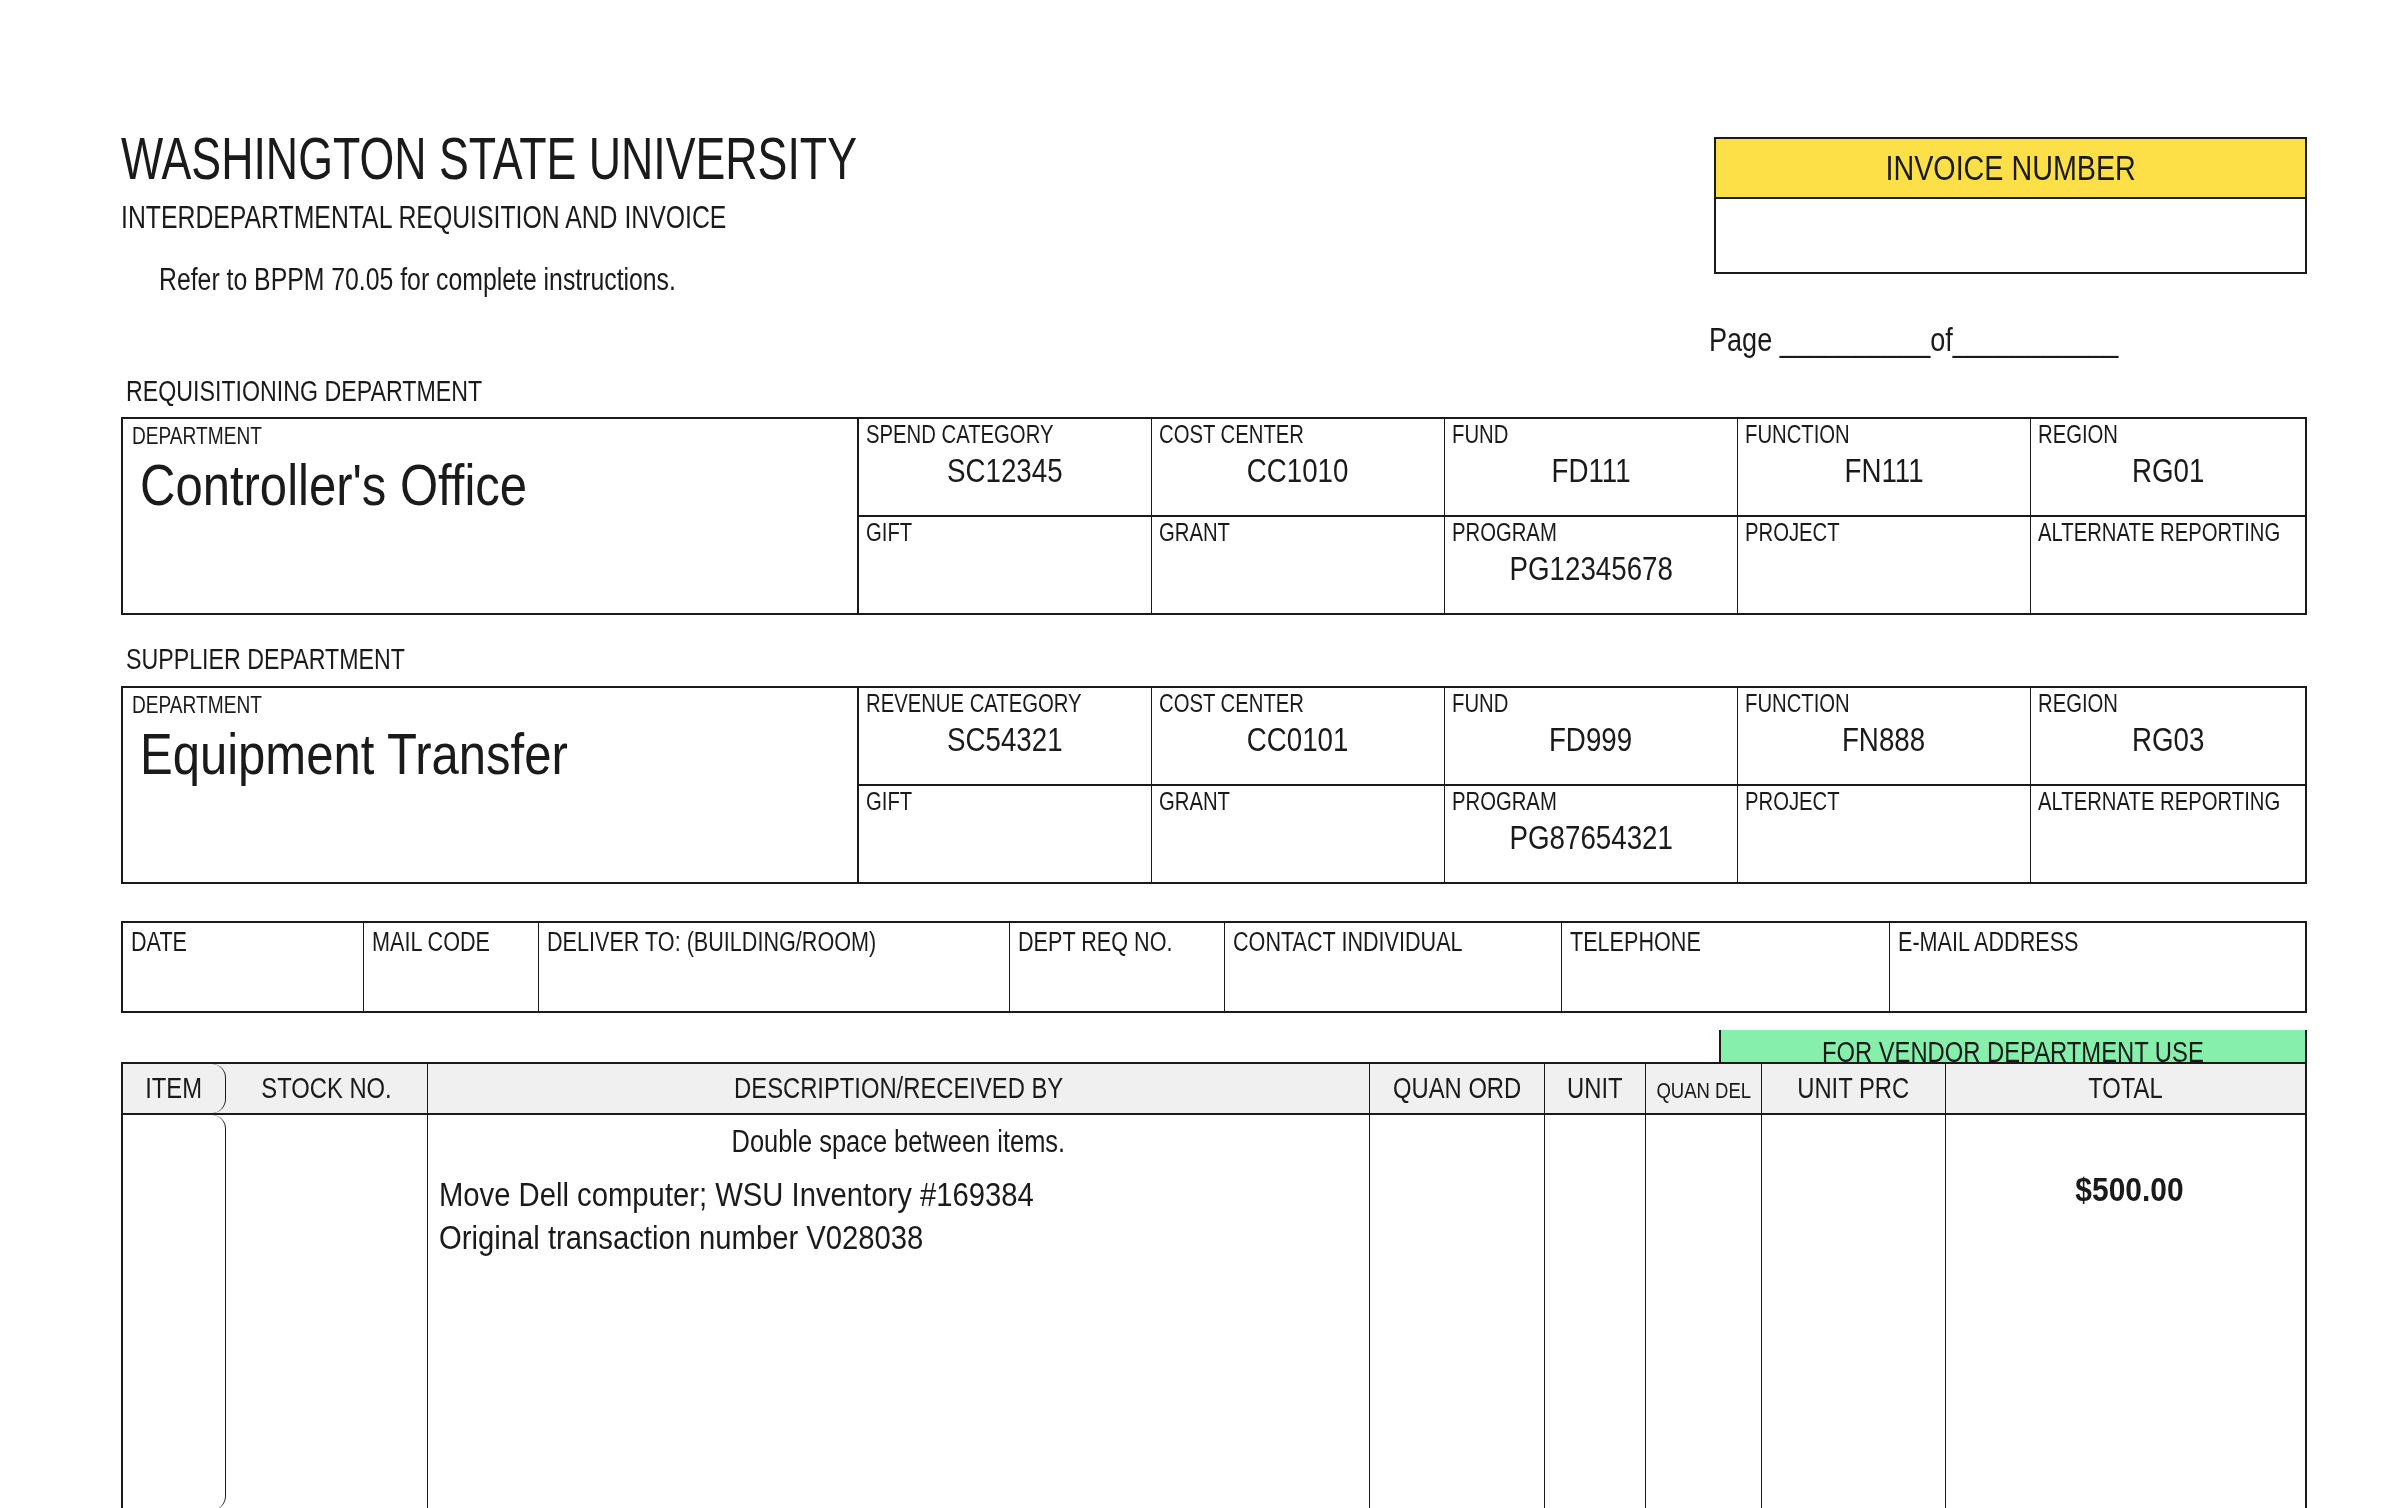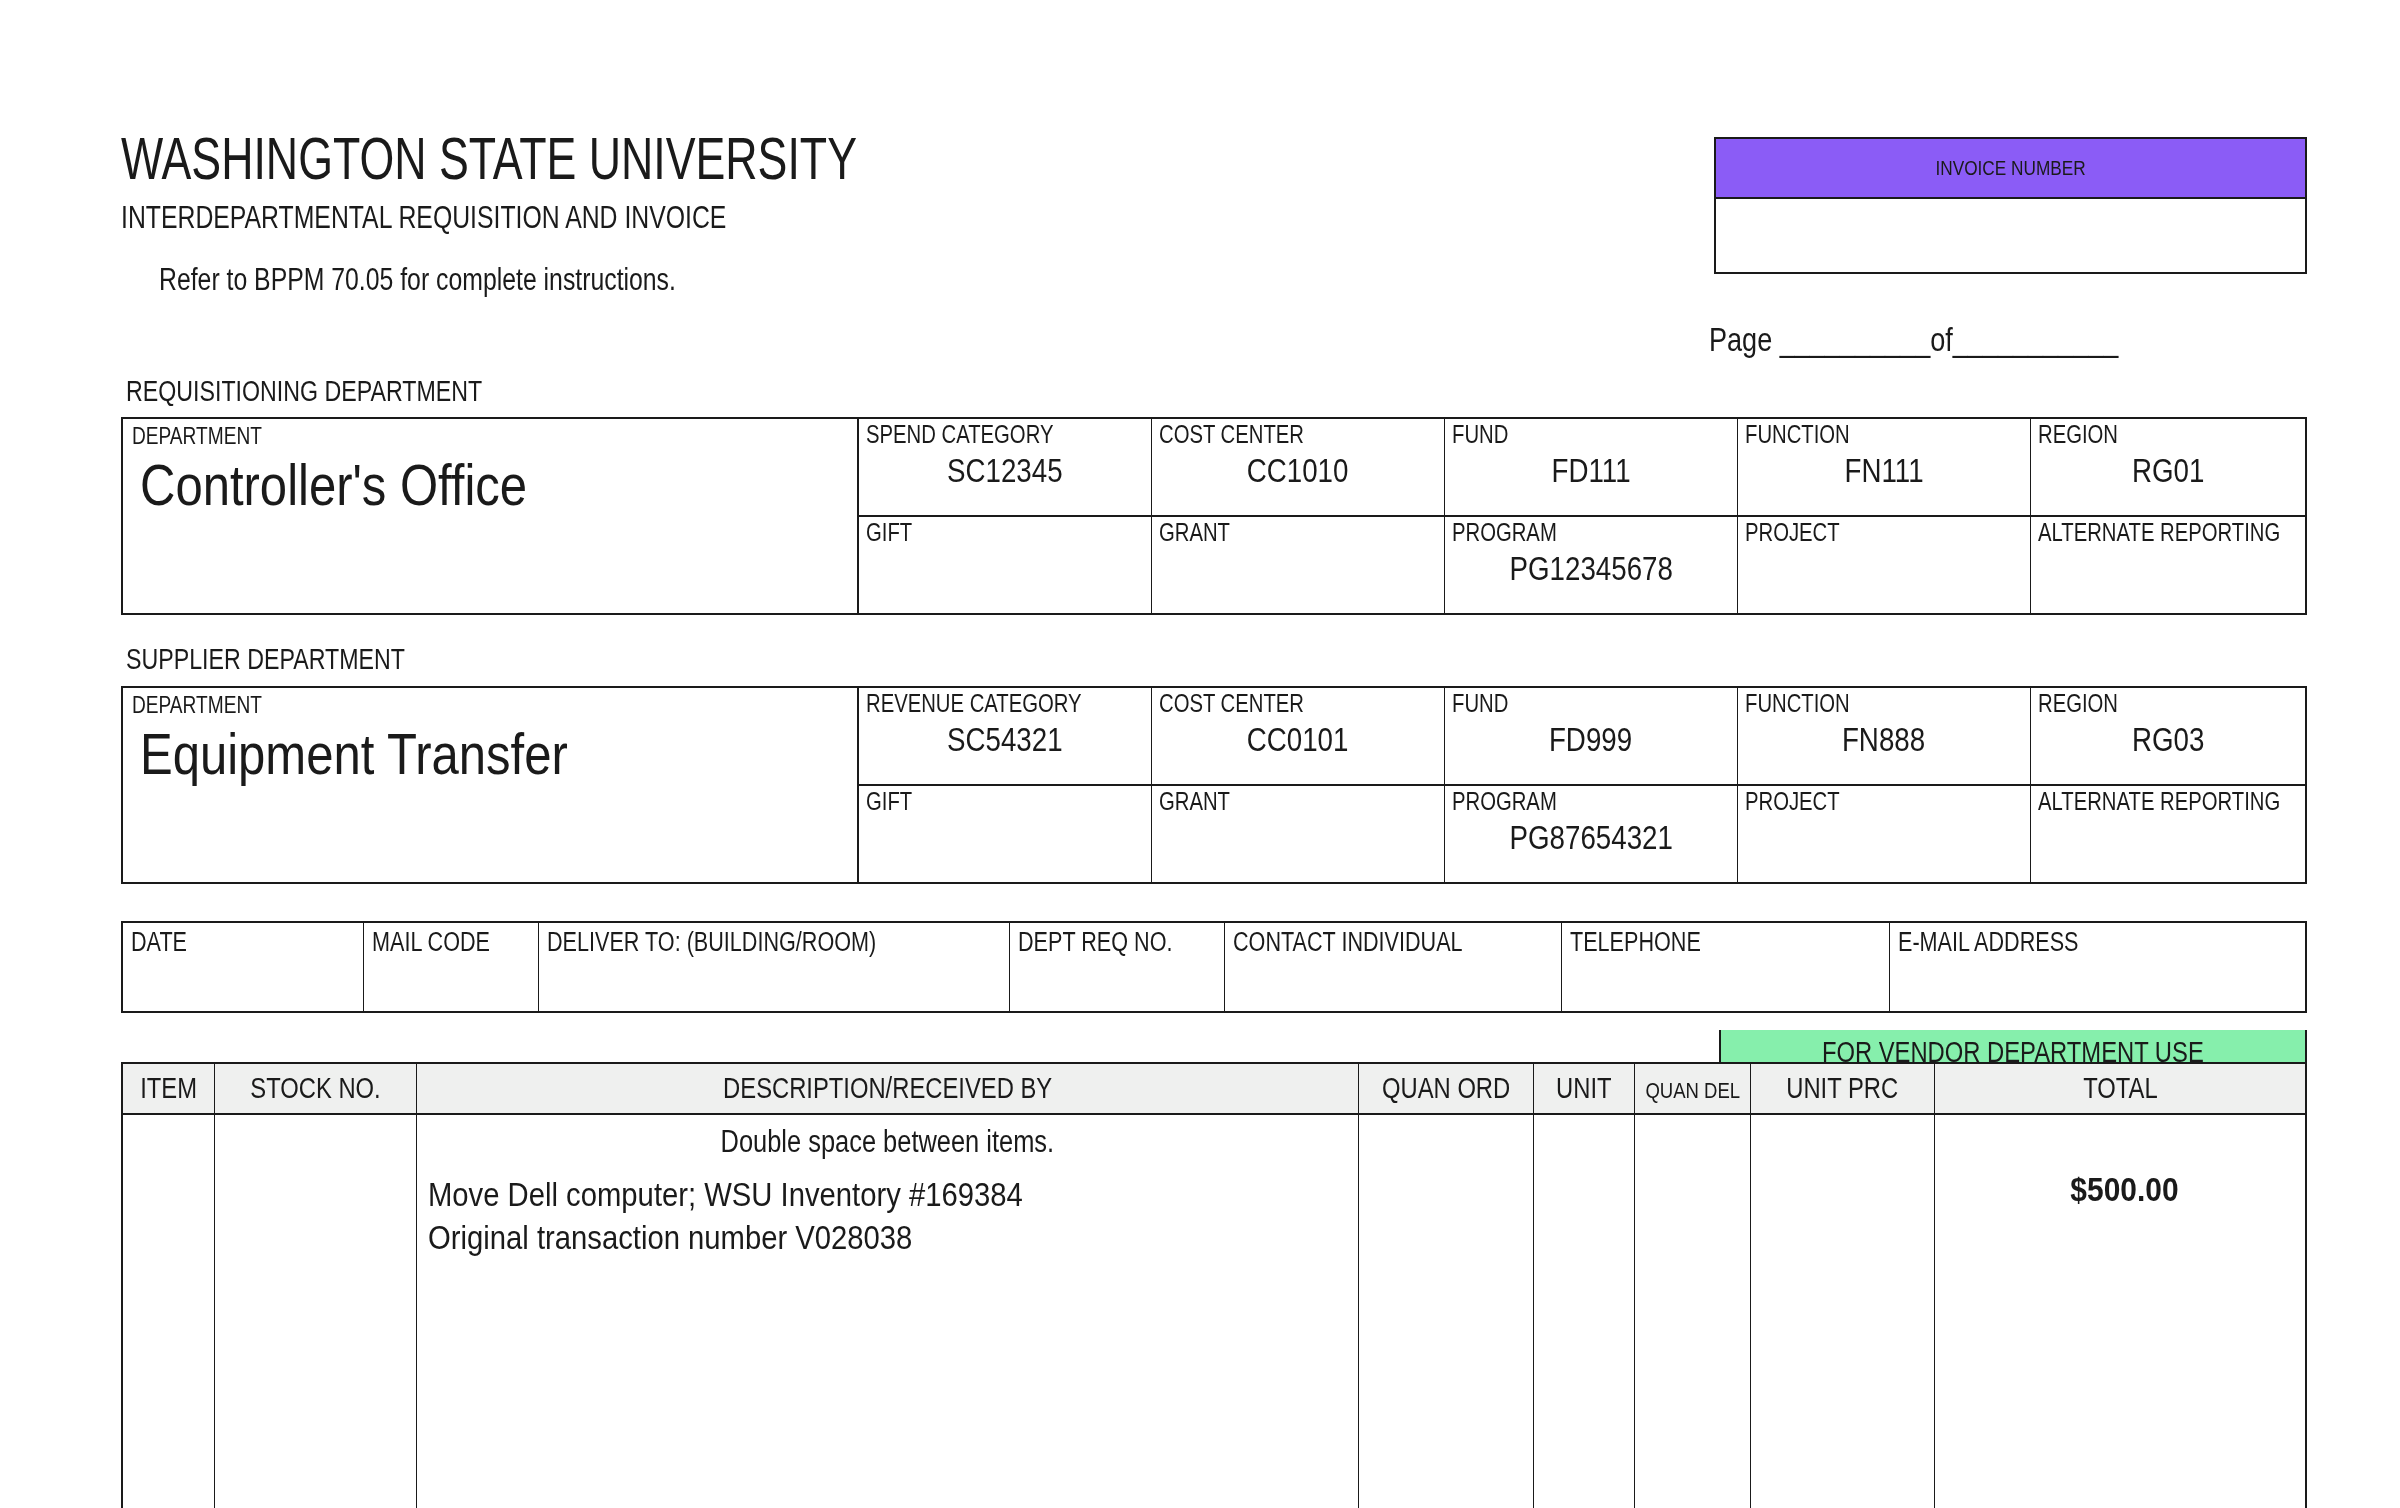--- a/index.html
+++ b/index.html
@@ -71,24 +71,24 @@
   #invoice-box {
     position: absolute;
     left: 1714px;
     top: 137px;
     width: 593px;
     border: 2.8px solid #1a1a1a;
     box-sizing: border-box;
   }
   #invoice-label {
     height: 58px;
-    background: #8b5cf6;
+    background: #fde047;
     border-bottom: 2.8px solid #1a1a1a;
     text-align: center;
-    font-size: 21px;
+    font-size: 35px;
     line-height: 58px;
   }
   #invoice-label .cond-c { transform: scaleX(0.82); }
   #invoice-value {
     height: 73px;
   }
 
   #page-line {
     position: absolute;
     left: 1709px;
@@ -265,21 +265,21 @@
     box-sizing: border-box;
     border-right: 1.9px solid #1a1a1a;
     position: relative;
     overflow: hidden;
     text-align: center;
     font-size: 29px;
     line-height: 49px;
   }
   .icell:last-child { border-right: none; }
   .icell .cond-c { transform: scaleX(0.82); }
-  .i-item { width: 92px; }
+  .i-item { width: 103px; border-radius: 14px; }
   .i-stock { width: 202px; }
   .i-desc { width: 942px; }
   .i-quanord { width: 175px; }
   .i-unit { width: 101px; }
   .i-quandel { width: 116px; }
   .i-unitprc { width: 184px; }
   .i-total { flex: 1 1 auto; }
   .i-quandel .cond-c { font-size: 22.6px; }
 
   .bcell {

